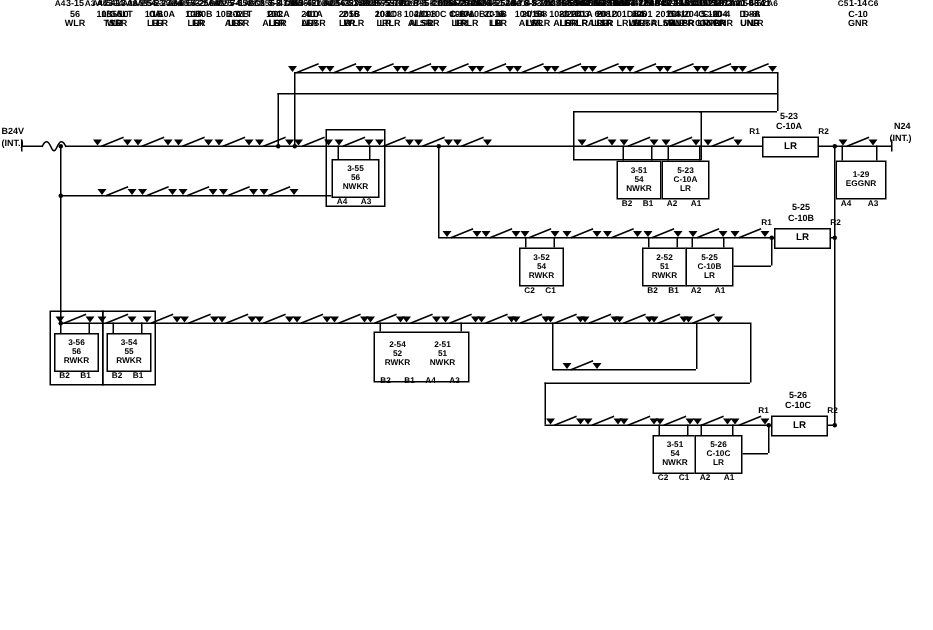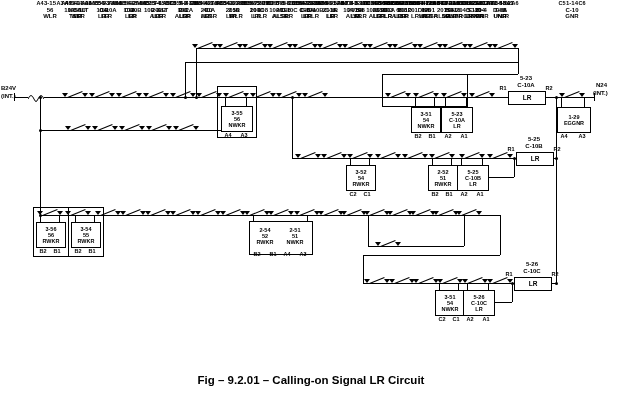--- a/index.html
+++ b/index.html
@@ -17,21 +17,20 @@
   .tri{position:absolute;width:0;height:0;border-left:3px solid transparent;border-right:3px solid transparent;border-top:4px solid #000;}
   .blade{position:absolute;width:16px;height:1px;background:#000;transform:rotate(-22deg);}
   .ptxt{position:absolute;font-size:6px;font-weight:700;white-space:nowrap;}
   .cap{position:absolute;left:0;right:0;top:374px;text-align:center;font-size:11.5px;font-weight:700;
        font-family:"Liberation Sans",sans-serif;}
 </style>
 </head>
 <body>
 
 <div id="canvas">
-  <div class="cap">Fig – 9.2.01 – Calling-on Signal LR Circuit</div>
 <div class="w" style="position: absolute; left: 14px; top: 97px; width: 14px; height: 1px;"></div>
     <div class="w" style="position: absolute; left: 44px; top: 97px; width: 464px; height: 1px;"></div>
     <div class="w" style="position: absolute; left: 544px; top: 97px; width: 50px; height: 1px;"></div>
     <div class="w" style="position: absolute; left: 14px; top: 93px; width: 1px; height: 8px;"></div>
     <div class="w" style="position: absolute; left: 594px; top: 93px; width: 1px; height: 8px;"></div>
     <div class="w" style="position: absolute; left: 196px; top: 48px; width: 322px; height: 1px;"></div>
     <div class="w" style="position: absolute; left: 196px; top: 48px; width: 1px; height: 49px;"></div>
     <div class="w" style="position: absolute; left: 518px; top: 48px; width: 1px; height: 26px;"></div>
     <div class="w" style="position: absolute; left: 185px; top: 62px; width: 333px; height: 1px;"></div>
     <div class="w" style="position: absolute; left: 185px; top: 62px; width: 1px; height: 35px;"></div>

